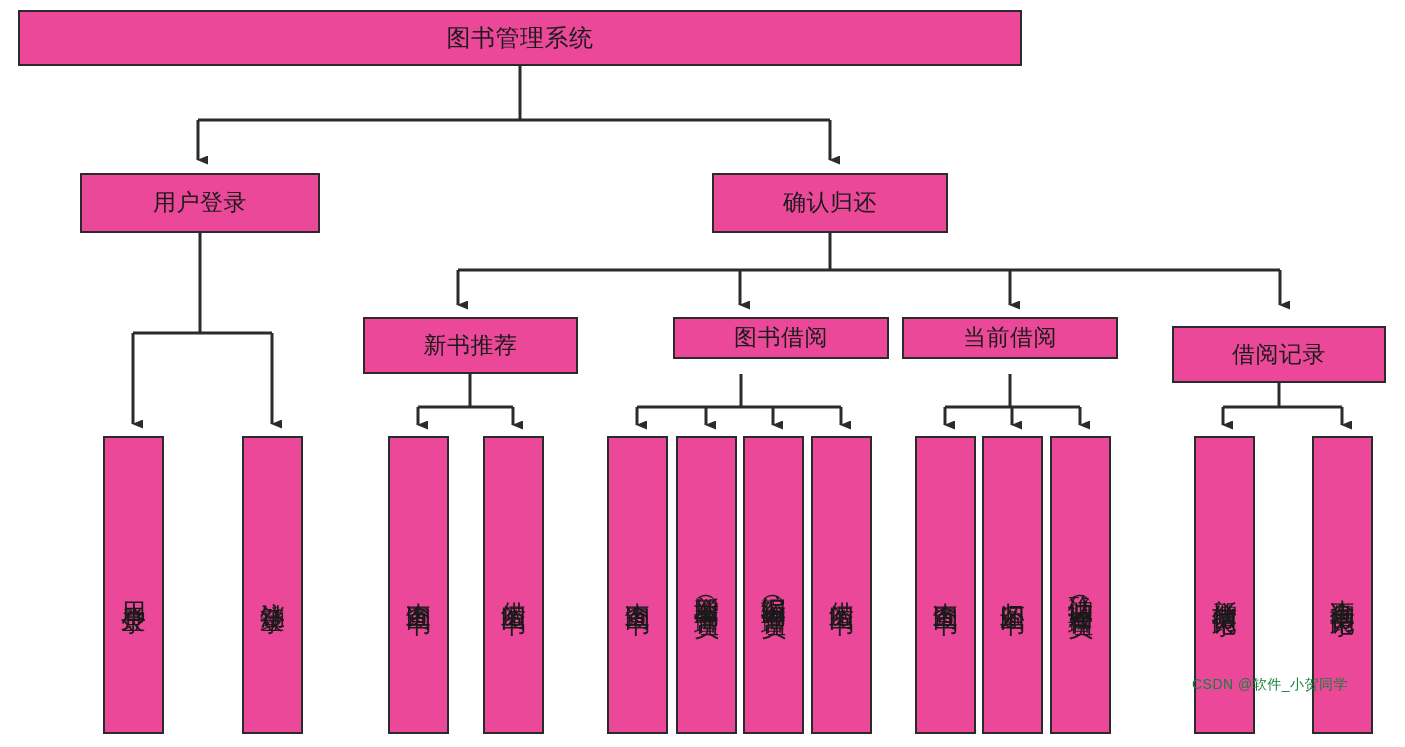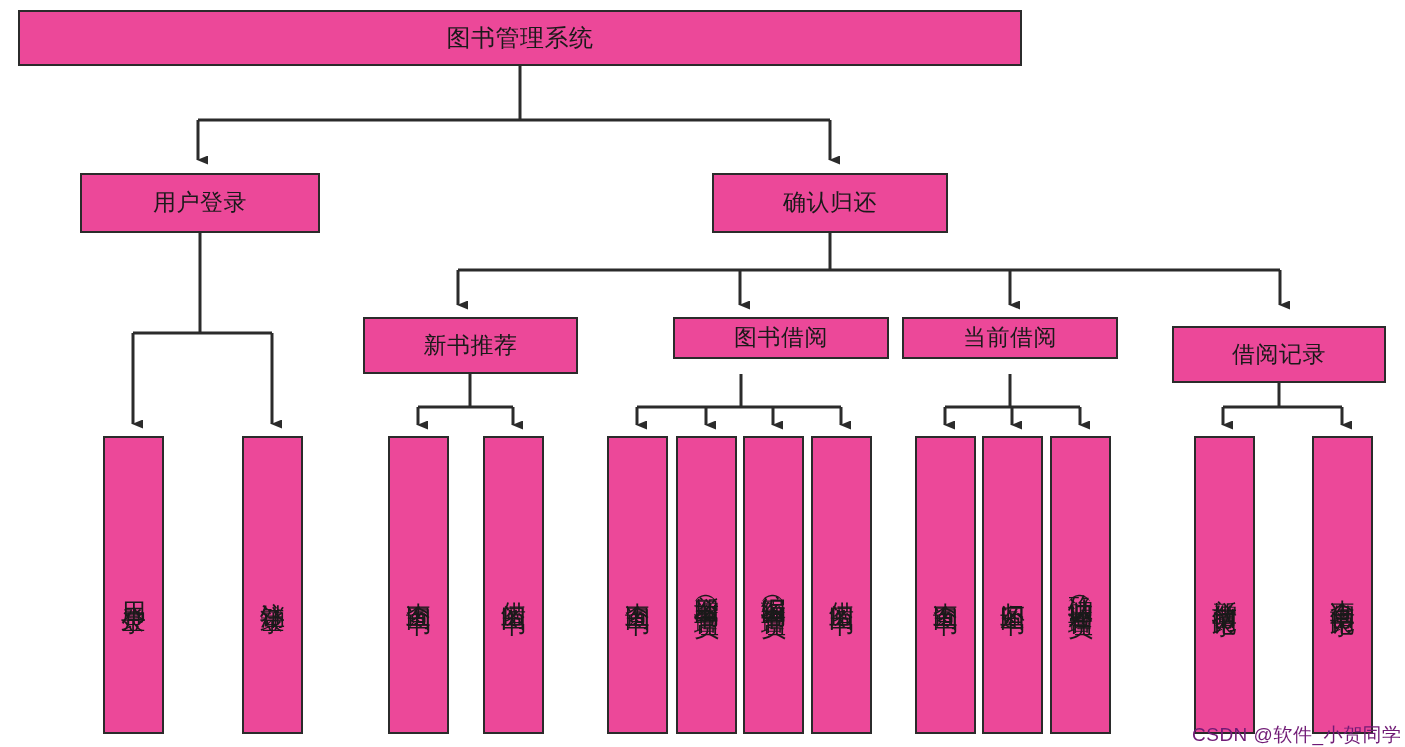--- a/index.html
+++ b/index.html
@@ -59,23 +59,23 @@
     writing-mode: vertical-rl;
     text-orientation: upright;
     font-size: 25px;
     line-height: 1.0;
     letter-spacing: 3px;
     white-space: nowrap;
   }
   .watermark {
     position: absolute;
     left: 1192px;
-    top: 722px;
-    font-size: 19px;
-    color: #701a75;
+    top: 676px;
+    font-size: 14px;
+    color: #15803d;
     white-space: nowrap;
     z-index: 5;
     letter-spacing: 0.5px;
   }
 </style>
 </head>
 <body>
 
 <div id="canvas">
 

